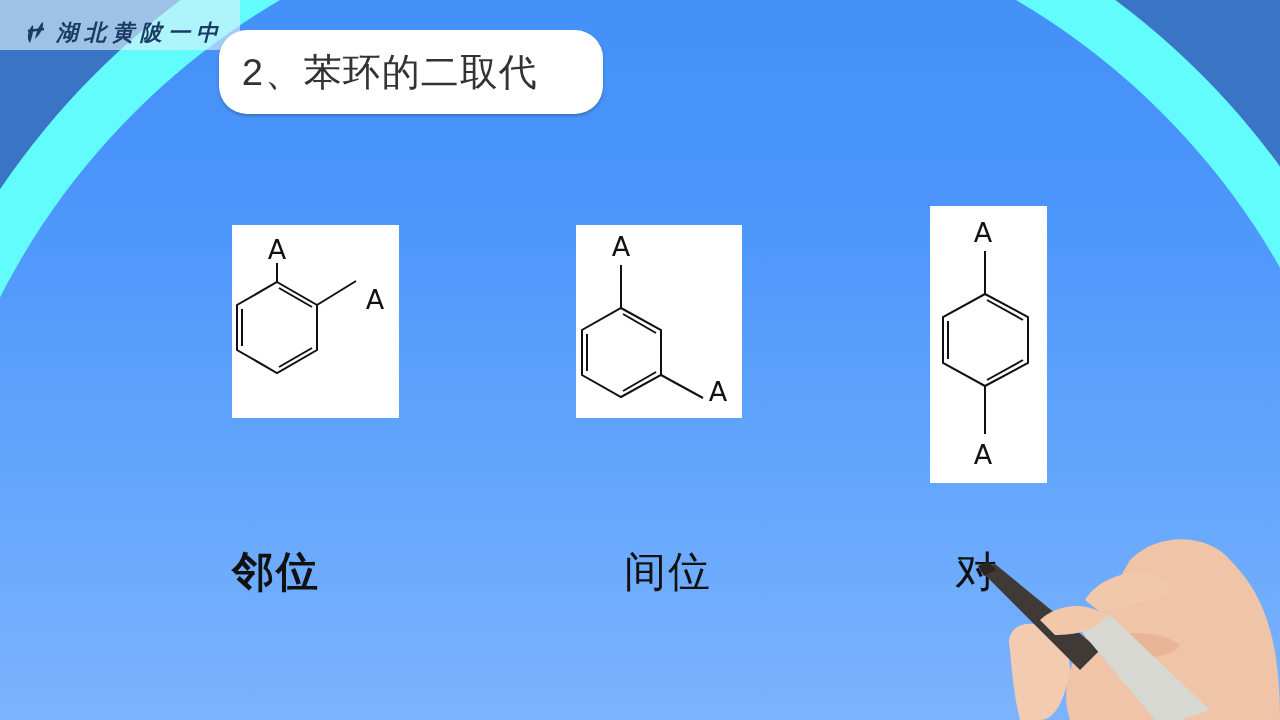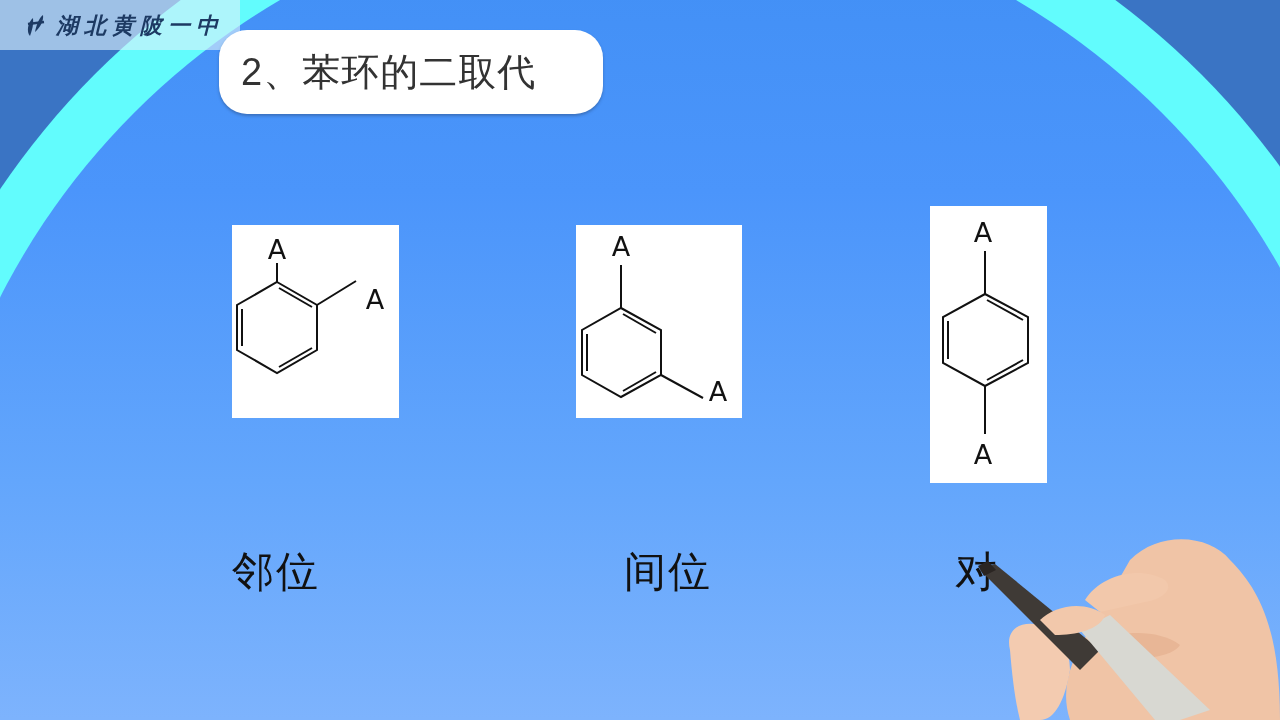--- a/index.html
+++ b/index.html
@@ -18,34 +18,34 @@
     position: absolute;
     left: calc(648px - 727px); top: calc(627px - 727px);
     width: 1454px; height: 1454px; border-radius: 50%;
     background: linear-gradient(to bottom, #3f8ef4 0%, #4b95fb 20%, #63a6fc 40%, #83b6fd 60%, #98c3fd 75%, #a9cdfc 100%);
   }
   .logo-bar {
     position: absolute; left: 0; top: 0; width: 240px; height: 50px;
     background: rgba(220, 240, 250, 0.62);
   }
   .logo-text {
-    position: absolute; left: 24px; top: 8px; height: 34px;
+    position: absolute; left: 24px; top: 15px; height: 34px;
     font-family: "DejaVu Serif", serif; font-size: 22px; font-style: italic; font-weight: bold;
     color: #1d3a63; letter-spacing: 6px; line-height: 34px;
     display: flex; align-items: center; gap: 10px;
   }
   .logo-mark { width: 22px; height: 26px; }
   .title-box {
     position: absolute; left: 219px; top: 30px; width: 384px; height: 84px;
     background: #fff; border-radius: 28px;
     box-shadow: 0 2px 3px rgba(40,70,120,0.45);
     display: flex; align-items: center;
   }
   .title-text {
-    margin-left: 22px; font-size: 38px; color: #333; font-family: Liberation Sans, sans-serif;
+    margin-left: 22px; font-size: 38px; color: #333; font-family: Liberation Mono, monospace;
     letter-spacing: 1px;
   }
   .card {
     position: absolute; background: #fff;
   }
   .card svg { position: absolute; left: 0; top: 0; }
   .label {
     position: absolute; font-size: 42px; color: #111; top: 544px;
     font-family: "DejaVu Sans", sans-serif; letter-spacing: 2px;
   }
@@ -110,21 +110,21 @@
       <line x1="57" y1="94" x2="93" y2="114"></line>
       <line x1="57" y1="174" x2="93" y2="154"></line>
       <line x1="55" y1="88" x2="55" y2="45"></line>
       <line x1="55" y1="180" x2="55" y2="228"></line>
     </g>
     <text x="53" y="36" text-anchor="middle" font-size="27" font-family="DejaVu Sans, sans-serif" fill="#111">A</text>
     <text x="53" y="258" text-anchor="middle" font-size="27" font-family="DejaVu Sans, sans-serif" fill="#111">A</text>
   </svg>
 </div>
 
-<div class="label" style="left:232px;">邻位</div>
+<div class="label" style="left:232px;font-weight:bold;">邻位</div>
 <div class="label" style="left:624px;">间位</div>
 <div class="label" style="left:955px;">对</div>
 
 <svg class="hand" width="320" height="200" viewBox="0 0 320 200">
 
   <path d="M170 40 C200 10 250 15 270 40 C300 70 320 110 320 200 L110 200 C100 170 110 140 130 110 Z" fill="#f0c4a6"></path>
 
   <path d="M125 80 C140 55 180 45 205 60 C215 70 200 80 185 82 L140 92 Z" fill="#f2c8ab"></path>
   <path d="M140 120 C165 110 200 110 220 125 C210 140 170 140 150 135 Z" fill="#e8b696"></path>
 

